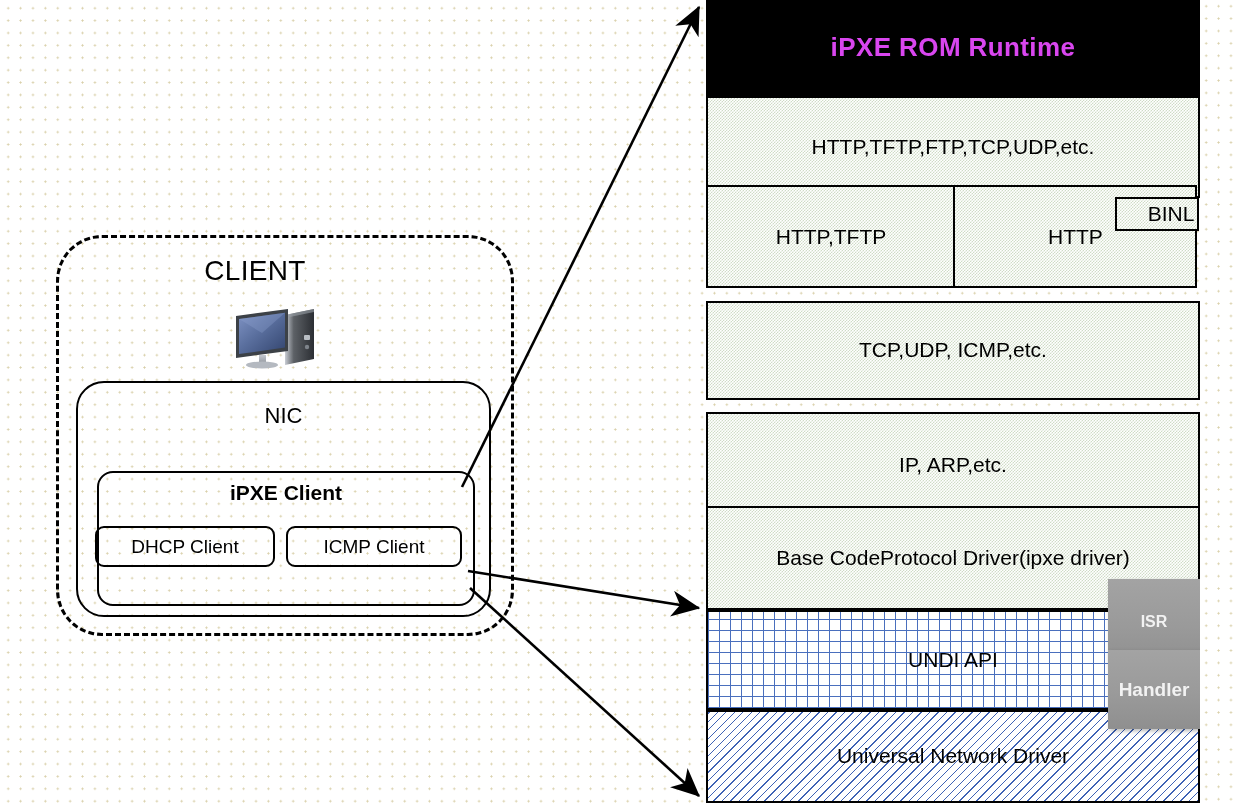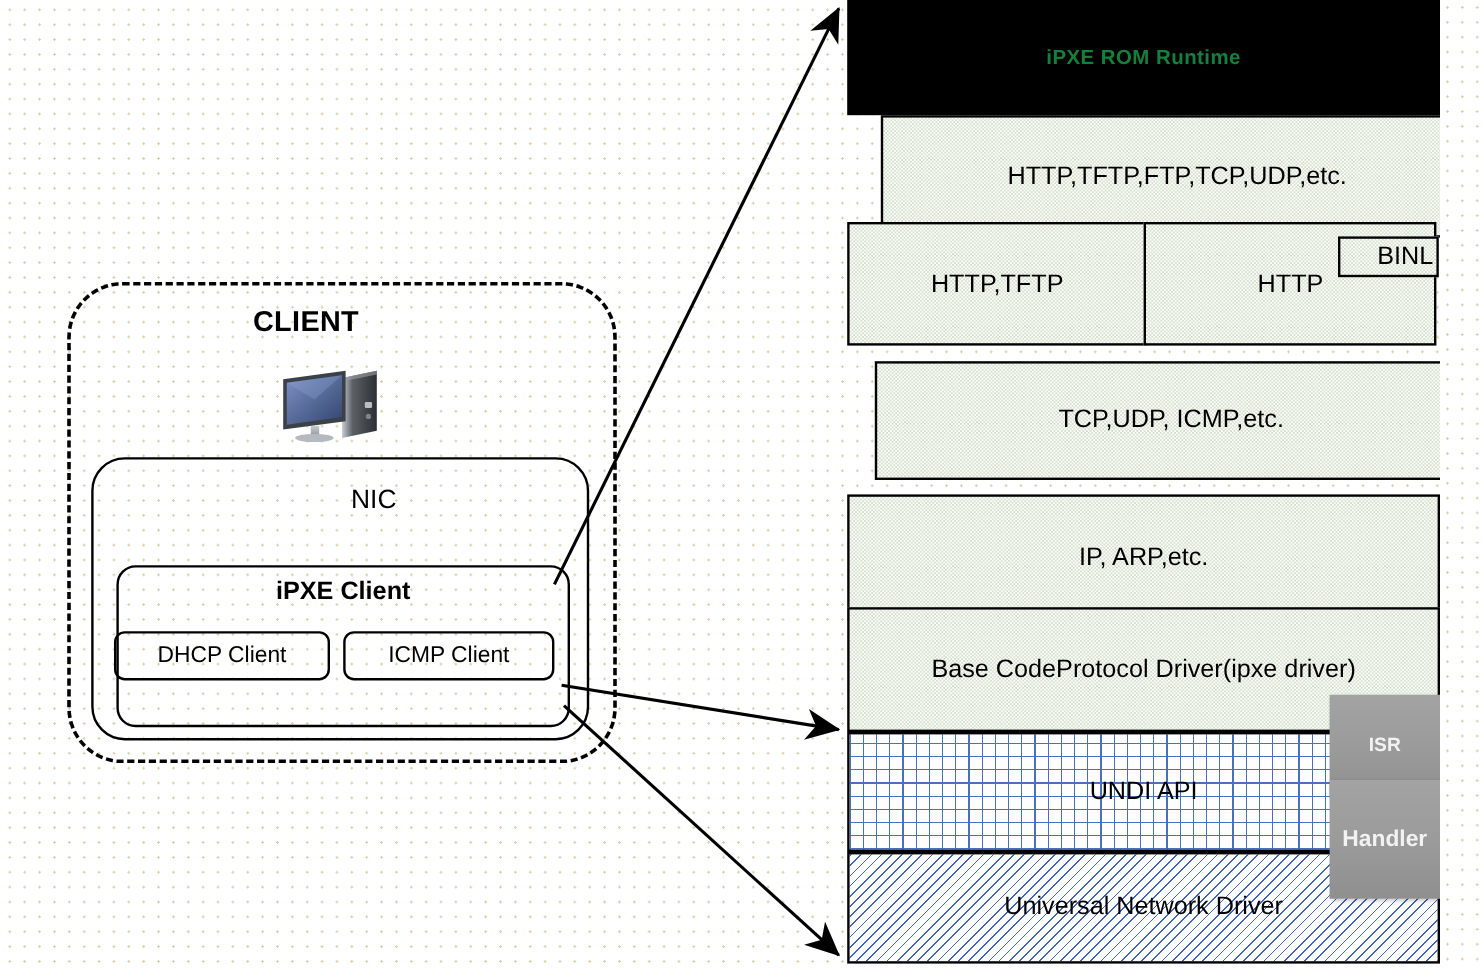--- a/index.html
+++ b/index.html
@@ -32,22 +32,22 @@
     border-radius: 46px;
     background: transparent;
     box-sizing: border-box;
   }
   .client-label {
     position: absolute;
     left: 0;
     top: 255px;
     width: 510px;
     text-align: center;
-    font-size: 24px;
-    font-weight: bold;
+    font-size: 28px;
+    font-weight: normal;
     color: #000000;
     letter-spacing: 0.3px;
   }
 
   
   .pc-icon {
     position: absolute;
     left: 232px;
     top: 303px;
     width: 98px;
@@ -66,21 +66,20 @@
     background: transparent;
   }
   .nic-label {
     position: absolute;
     left: 76px;
     top: 403px;
     width: 415px;
     text-align: center;
     font-size: 22px;
     color: #000000;
-    padding-left: 28px;
   }
 
   .ipxe-box {
     position: absolute;
     left: 97px;
     top: 471px;
     width: 378px;
     height: 135px;
     border: 2.6px solid #000000;
     border-radius: 16px;
@@ -151,22 +150,22 @@
     background-color: #ffffff;
     background-image:
       linear-gradient(45deg, #cfdcc6 25%, transparent 25%, transparent 75%, #cfdcc6 75%),
       linear-gradient(45deg, #cfdcc6 25%, transparent 25%, transparent 75%, #cfdcc6 75%);
     background-size: 3px 3px;
     background-position: 0 0, 1.5px 1.5px;
   }
   
   .row-title {
     background: #000000;
-    color: #15803d;
-    font-size: 17px;
+    color: #d946ef;
+    font-size: 26px;
     font-weight: bold;
     border: none;
     letter-spacing: 0.4px;
   }
   
   .fill-grid {
     background-color: #ffffff;
     background-image:
       repeating-linear-gradient(0deg,  #4a6fbd 0 1px, transparent 1px 11px),
       repeating-linear-gradient(90deg, #4a6fbd 0 1px, transparent 1px 11px);
@@ -229,21 +228,21 @@
     display: flex;
     align-items: center;
     justify-content: center;
     color: #f2f2f2;
     font-weight: bold;
     background: linear-gradient(180deg, #a3a3a3 0%, #9a9a9a 55%, #8f8f8f 100%);
     box-shadow: 2px 2px 4px rgba(0,0,0,0.28);
     z-index: 9;
   }
   .isr-box     { top: 579px; height: 86px; font-size: 16px; }
-  .handler-box { top: 650px; height: 99px; font-size: 19px; }
+  .handler-box { top: 650px; height: 79px; font-size: 19px; }
 
   
   .right-gutter {
     position: absolute;
     left: 1200px;
     top: 0;
     width: 36px;
     height: 807px;
     background-color: #ffffff;
     background-image:
@@ -309,28 +308,28 @@
     </defs>
     <line x1="462" y1="487" x2="699" y2="7" stroke="#000000" stroke-width="2.6" marker-end="url(#ah)"></line>
     <line x1="468" y1="571" x2="699" y2="608" stroke="#000000" stroke-width="2.6" marker-end="url(#ah)"></line>
     <line x1="470" y1="588" x2="699" y2="796" stroke="#000000" stroke-width="2.6" marker-end="url(#ah)"></line>
   </svg>
 
   <div class="stack">
 
     <div class="row row-title" style="top:0px; height:96px;">iPXE ROM Runtime</div>
 
-    <div class="row fill-green" style="top:96px; height:102px;margin-left:28px;">HTTP,TFTP,FTP,TCP,UDP,etc.</div>
+    <div class="row fill-green" style="top:96px; height:102px;">HTTP,TFTP,FTP,TCP,UDP,etc.</div>
 
     <div class="split-row" style="top:185px; height:103px;">
       <div class="split-cell cell-left fill-green">HTTP,TFTP</div>
       <div class="split-cell cell-right fill-green">HTTP</div>
     </div>
 
-    <div class="row fill-green" style="top:301px; height:99px;margin-left:23px;">TCP,UDP, ICMP,etc.</div>
+    <div class="row fill-green" style="top:301px; height:99px;">TCP,UDP, ICMP,etc.</div>
 
     <div class="row fill-green" style="top:412px; height:106px;">IP, ARP,etc.</div>
 
     <div class="row fill-green" style="top:506px; height:104px; ">
       <span>Base Code</span>
       <span>Protocol Driver</span>
       <span>(ipxe driver)</span>
     </div>
 
     <div class="row fill-grid" style="top:610px; height:100px;">UNDI API</div>

